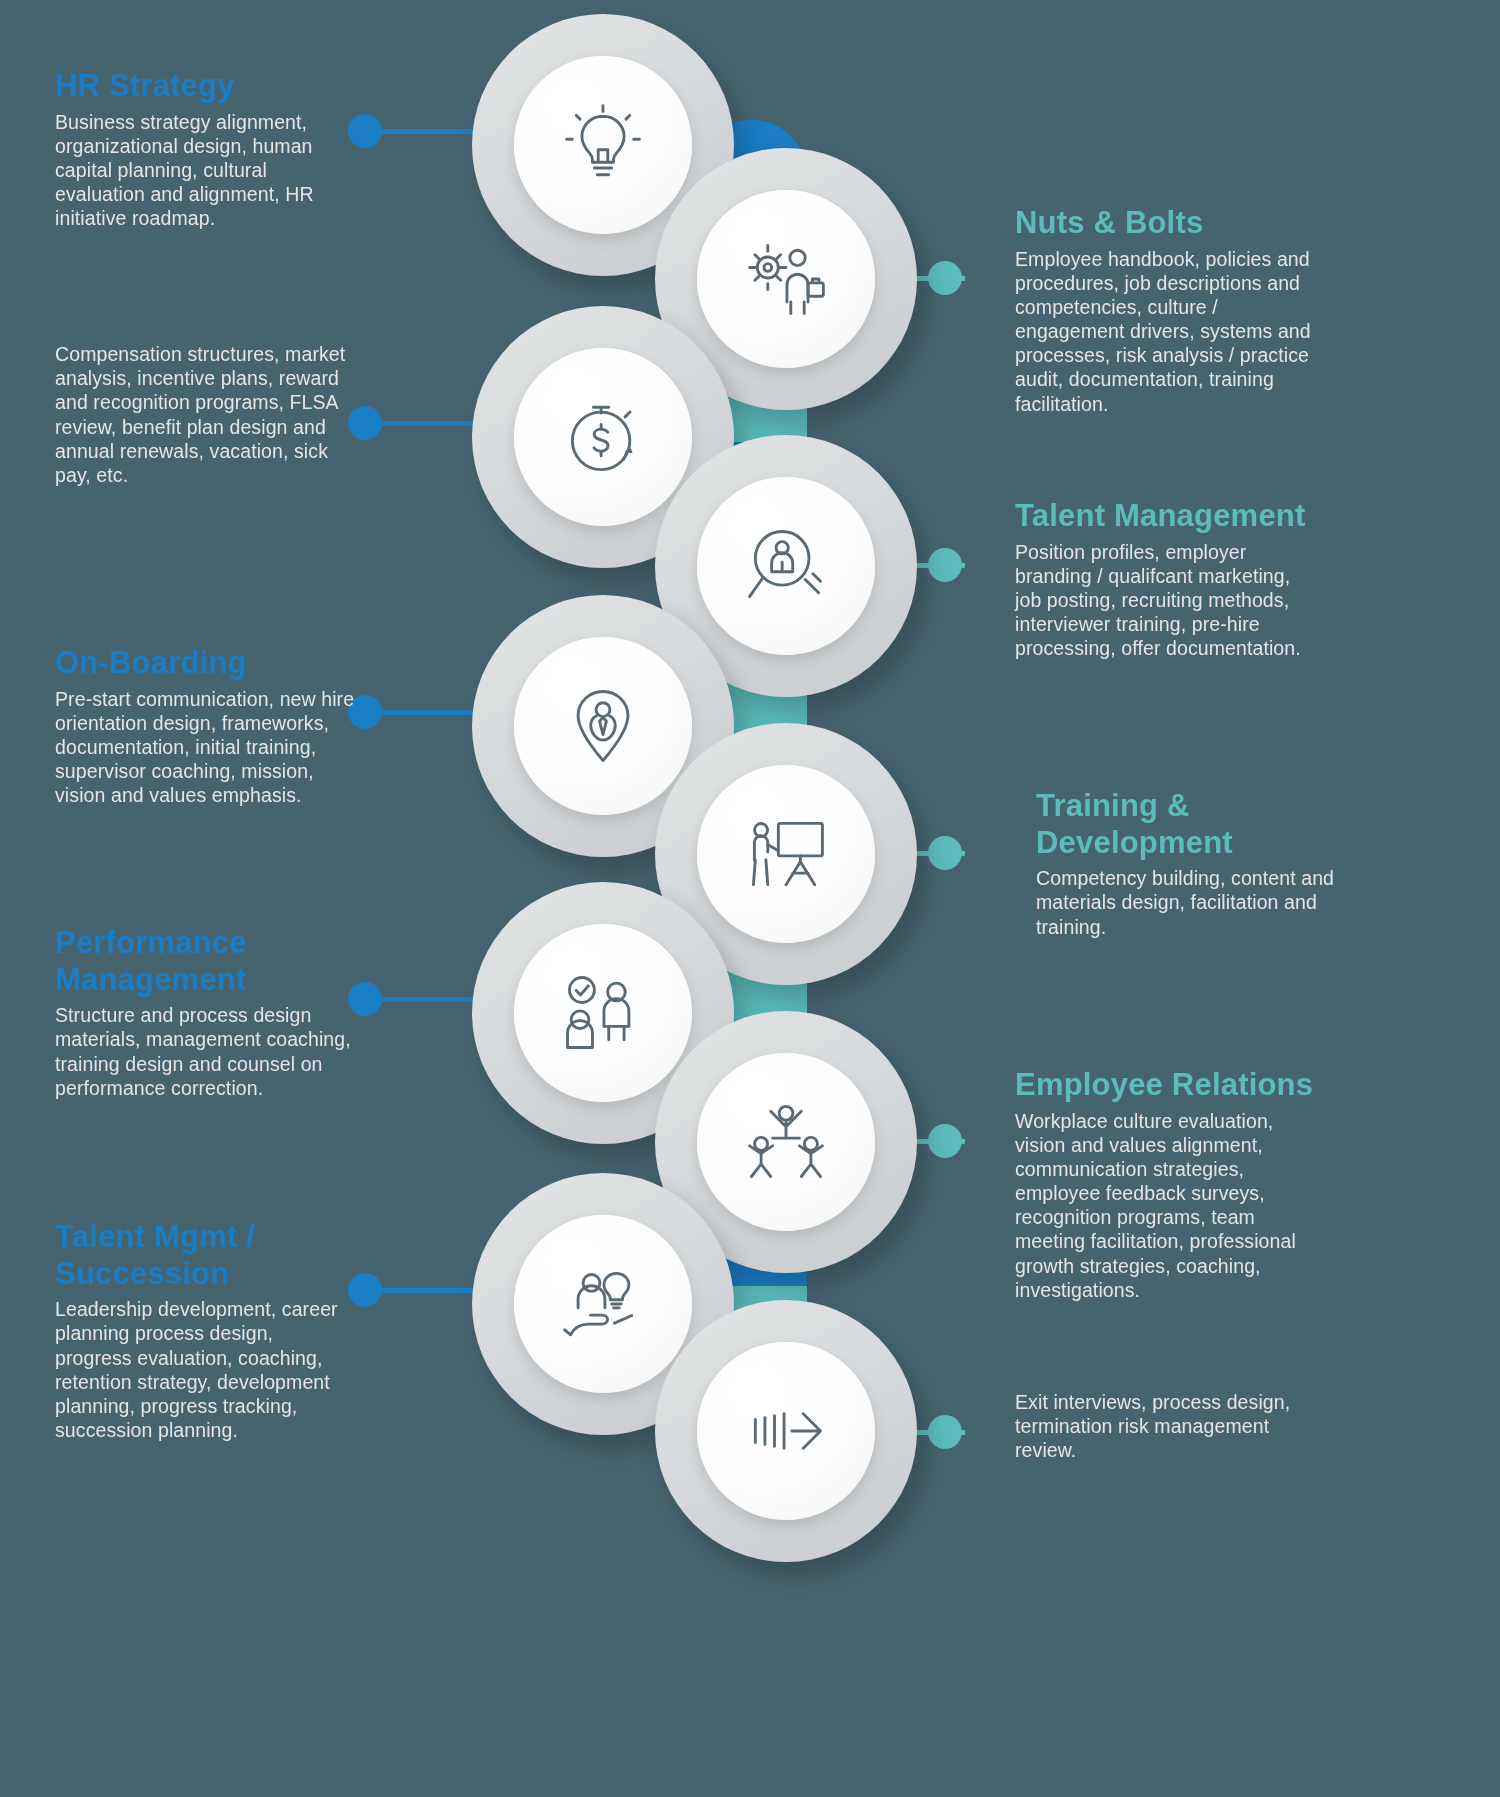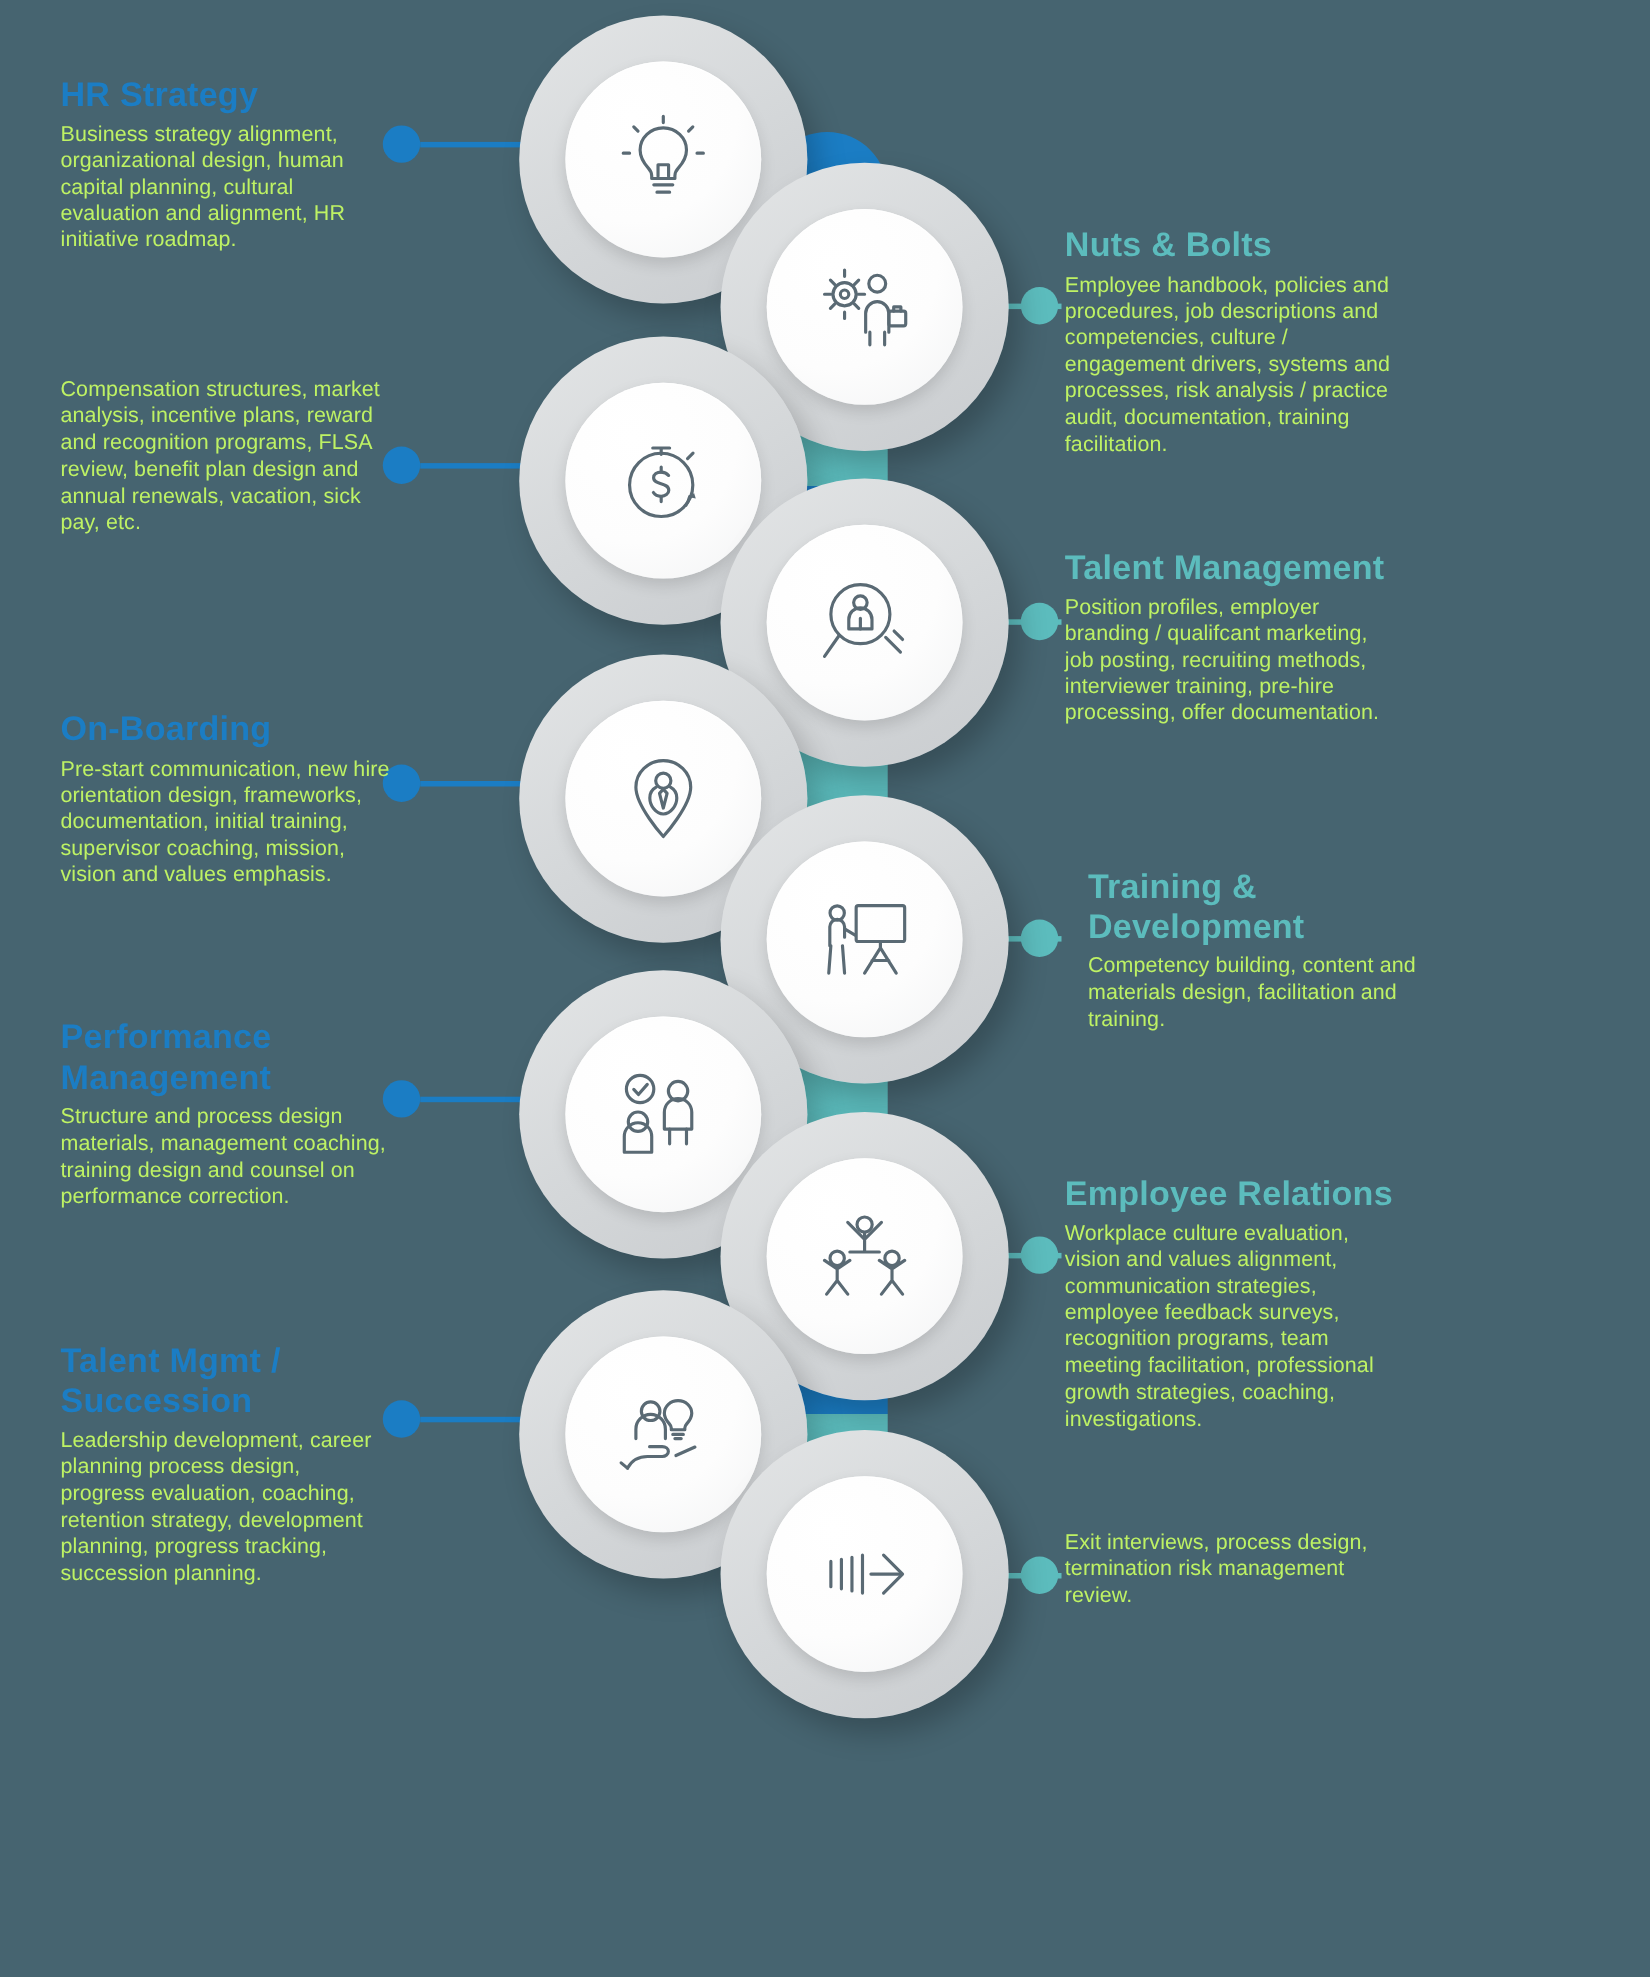--- a/index.html
+++ b/index.html
@@ -53,29 +53,29 @@
   .conn.right { background: #5cbcbd; }
   .dot {
     position: absolute; width: 34px; height: 34px; border-radius: 50%; z-index: 3;
   }
   .dot.left  { background: #1b7dc4; }
   .dot.right { background: #5cbcbd; }
 
   
   .block { position: absolute; z-index: 5; width: 300px; }
   .block.l { left: 55px; text-align: left; }
-  .block.r { left: 968px; text-align: left; }
+  .block.r { left: 1015px; text-align: left; }
   .block h2 {
     font-size: 31px; font-weight: 700; line-height: 1.18;
     letter-spacing: .2px; margin-bottom: 5px;
   }
   .block.l h2 { color: #1b7dc4; }
   .block.r h2 { color: #5cbcbd; }
   .block p {
-    font-size: 19.5px; line-height: 1.24; color: #bef264;
+    font-size: 19.5px; line-height: 1.24; color: #e5e5e5;
     letter-spacing: .1px;
   }
 </style>
 </head>
 <body>
 
 <div id="stage">
 
   <div class="spine"></div>
 

